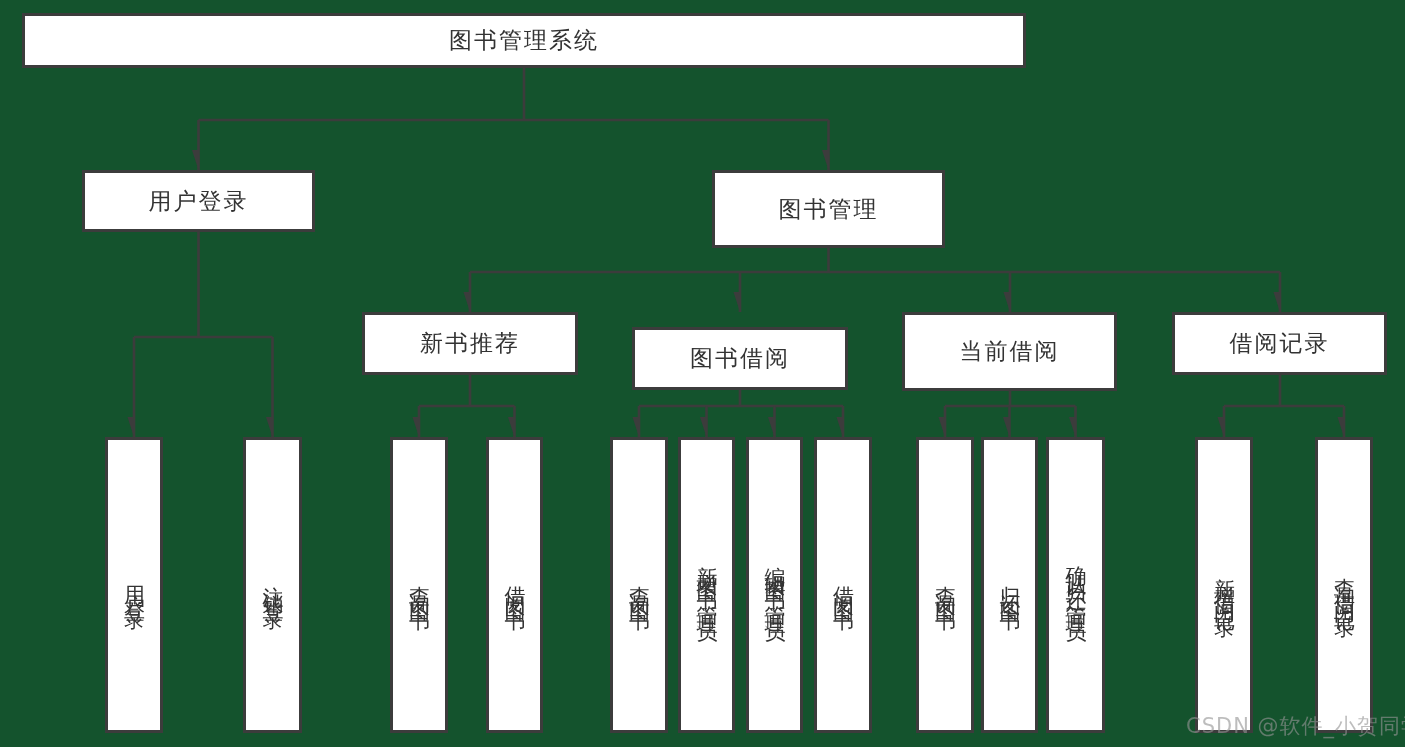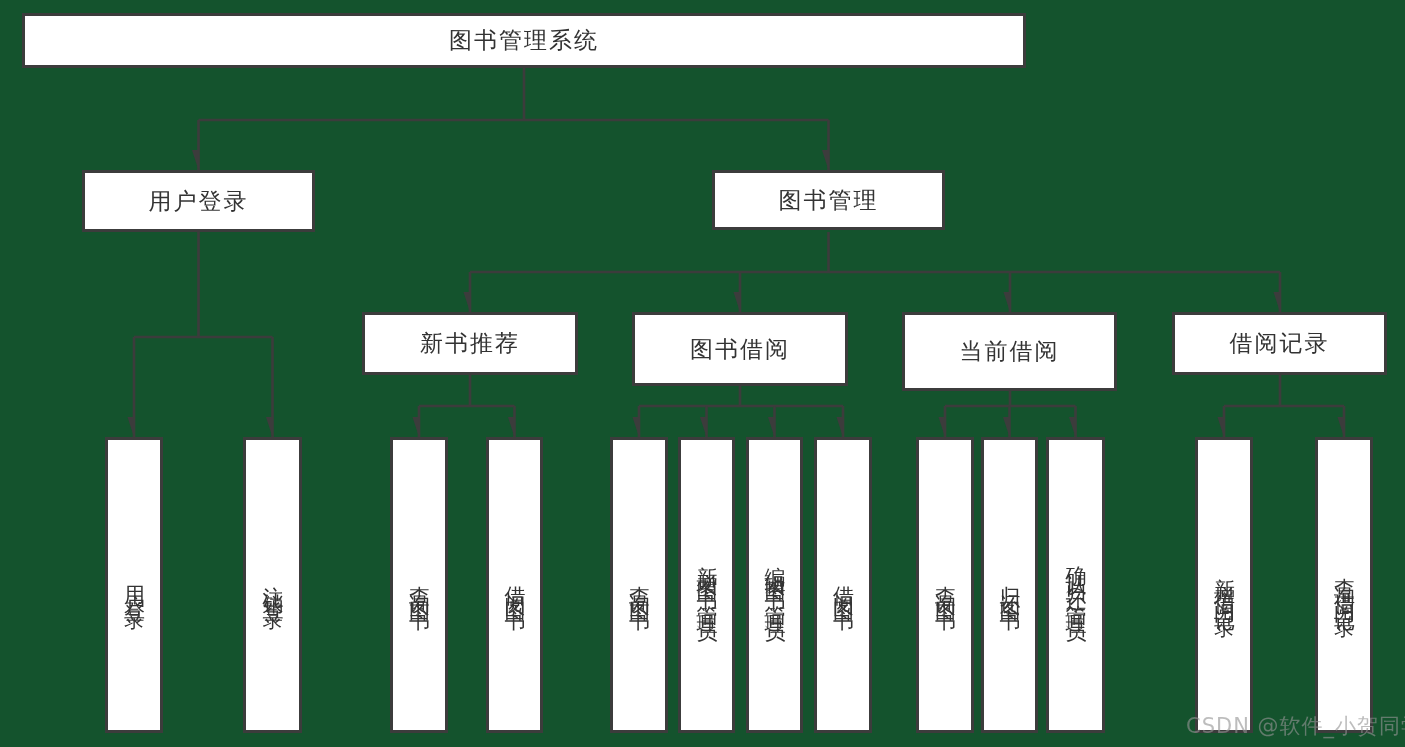--- a/index.html
+++ b/index.html
@@ -105,28 +105,28 @@
     </g>
   </svg>
 
   <div class="node h" style="left:22px; top:13px; width:1004px; height:55px">
     <span>图书管理系统</span>
   </div>
 
   <div class="node h" style="left:82px; top:170px; width:233px; height:62px">
     <span>用户登录</span>
   </div>
-  <div class="node h" style="left:712px; top:170px; width:233px; height:60px">
+  <div class="node h" style="left:712px; top:170px; width:233px; height:78px">
     <span>图书管理</span>
   </div>
 
   <div class="node h" style="left:362px; top:312px; width:216px; height:63px">
     <span>新书推荐</span>
   </div>
-  <div class="node h" style="left:632px; top:312px; width:216px; height:74px">
+  <div class="node h" style="left:632px; top:327px; width:216px; height:63px">
     <span>图书借阅</span>
   </div>
   <div class="node h" style="left:902px; top:312px; width:215px; height:79px">
     <span>当前借阅</span>
   </div>
   <div class="node h" style="left:1172px; top:312px; width:215px; height:63px">
     <span>借阅记录</span>
   </div>
 
   <div class="node v" style="left:105px; top:437px; width:58px; height:296px">

